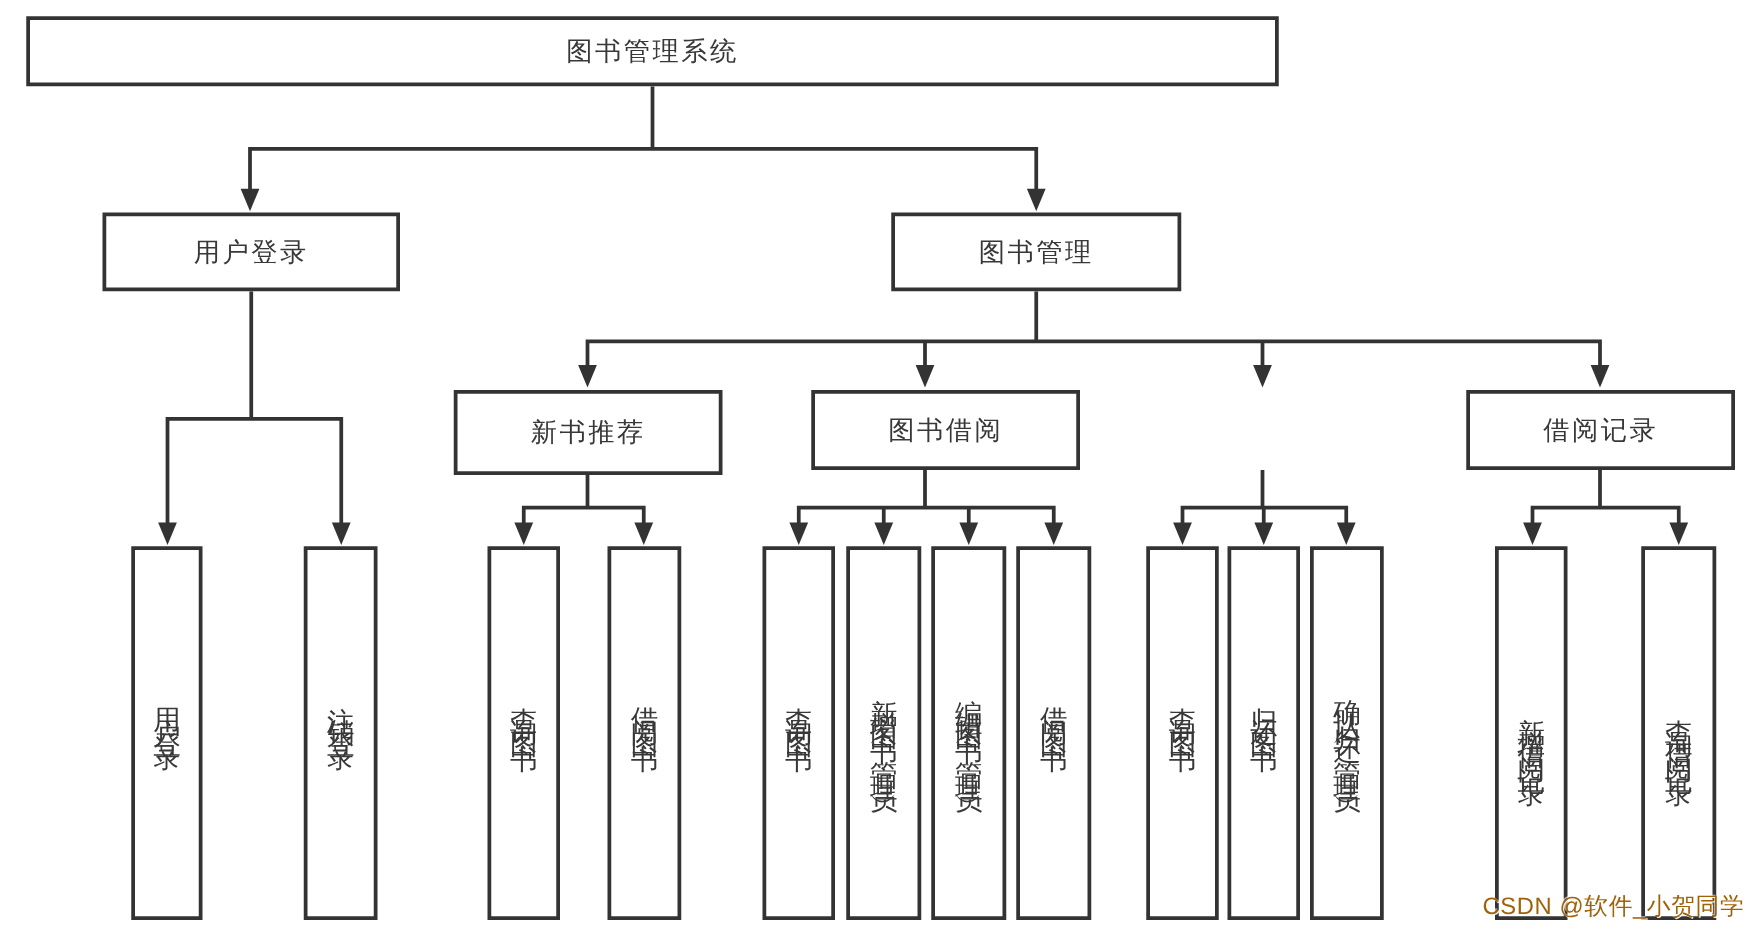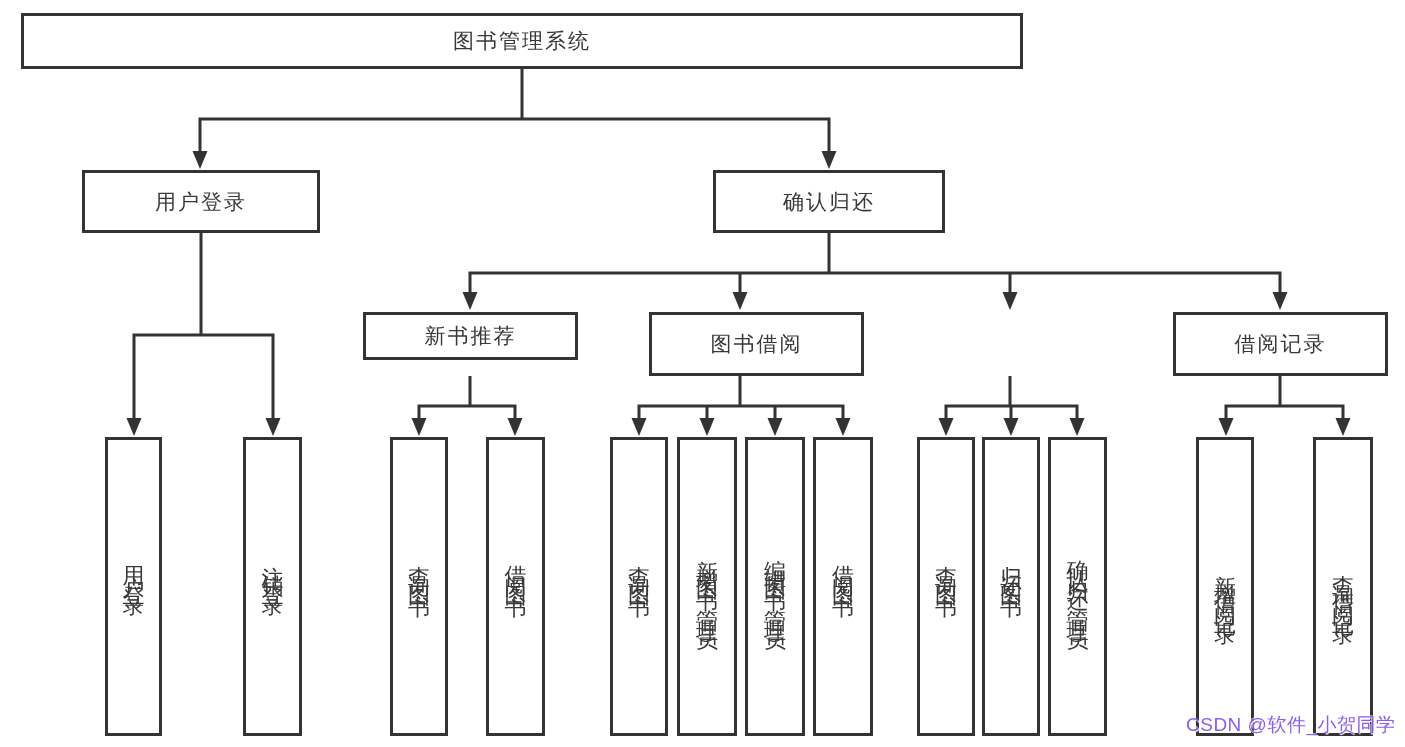--- a/index.html
+++ b/index.html
@@ -48,21 +48,21 @@
   }
   .v-node.short {
     padding-bottom: 38px;
   }
   .watermark {
     position: absolute;
     left: 1186px;
     top: 712px;
     font-size: 19px;
     letter-spacing: 0.5px;
-    color: #8b5cf6;
+    color: #a16207;
     text-shadow: 1px 1px 0 rgba(255,255,255,0.9), -1px -1px 0 rgba(255,255,255,0.6);
     white-space: nowrap;
     z-index: 5;
   }
 </style>
 </head>
 <body>
 
 <div class="canvas">
 
@@ -112,24 +112,24 @@
   </svg>
 
   <div class="node h-node" style="left:21px; top:13px; width:1002px; height:56px;">
     <span>图书管理系统</span>
   </div>
 
   <div class="node h-node" style="left:82px; top:170px; width:238px; height:63px;">
     <span>用户登录</span>
   </div>
   <div class="node h-node" style="left:713px; top:170px; width:232px; height:63px;">
-    <span>确认归还</span>
+    <span>图书管理</span>
   </div>
 
-  <div class="node h-node" style="left:363px; top:312px; width:215px; height:48px;">
+  <div class="node h-node" style="left:363px; top:312px; width:215px; height:68px;">
     <span>新书推荐</span>
   </div>
   <div class="node h-node" style="left:633px; top:312px; width:215px; height:64px;margin-left:16px;">
     <span>图书借阅</span>
   </div>
   <div class="node h-node" style="left:1173px; top:312px; width:215px; height:64px;text-align:right;">
     <span>借阅记录</span>
   </div>
 
   <div class="node v-node short" style="left:105px; top:437px; width:57px; height:299px;">

